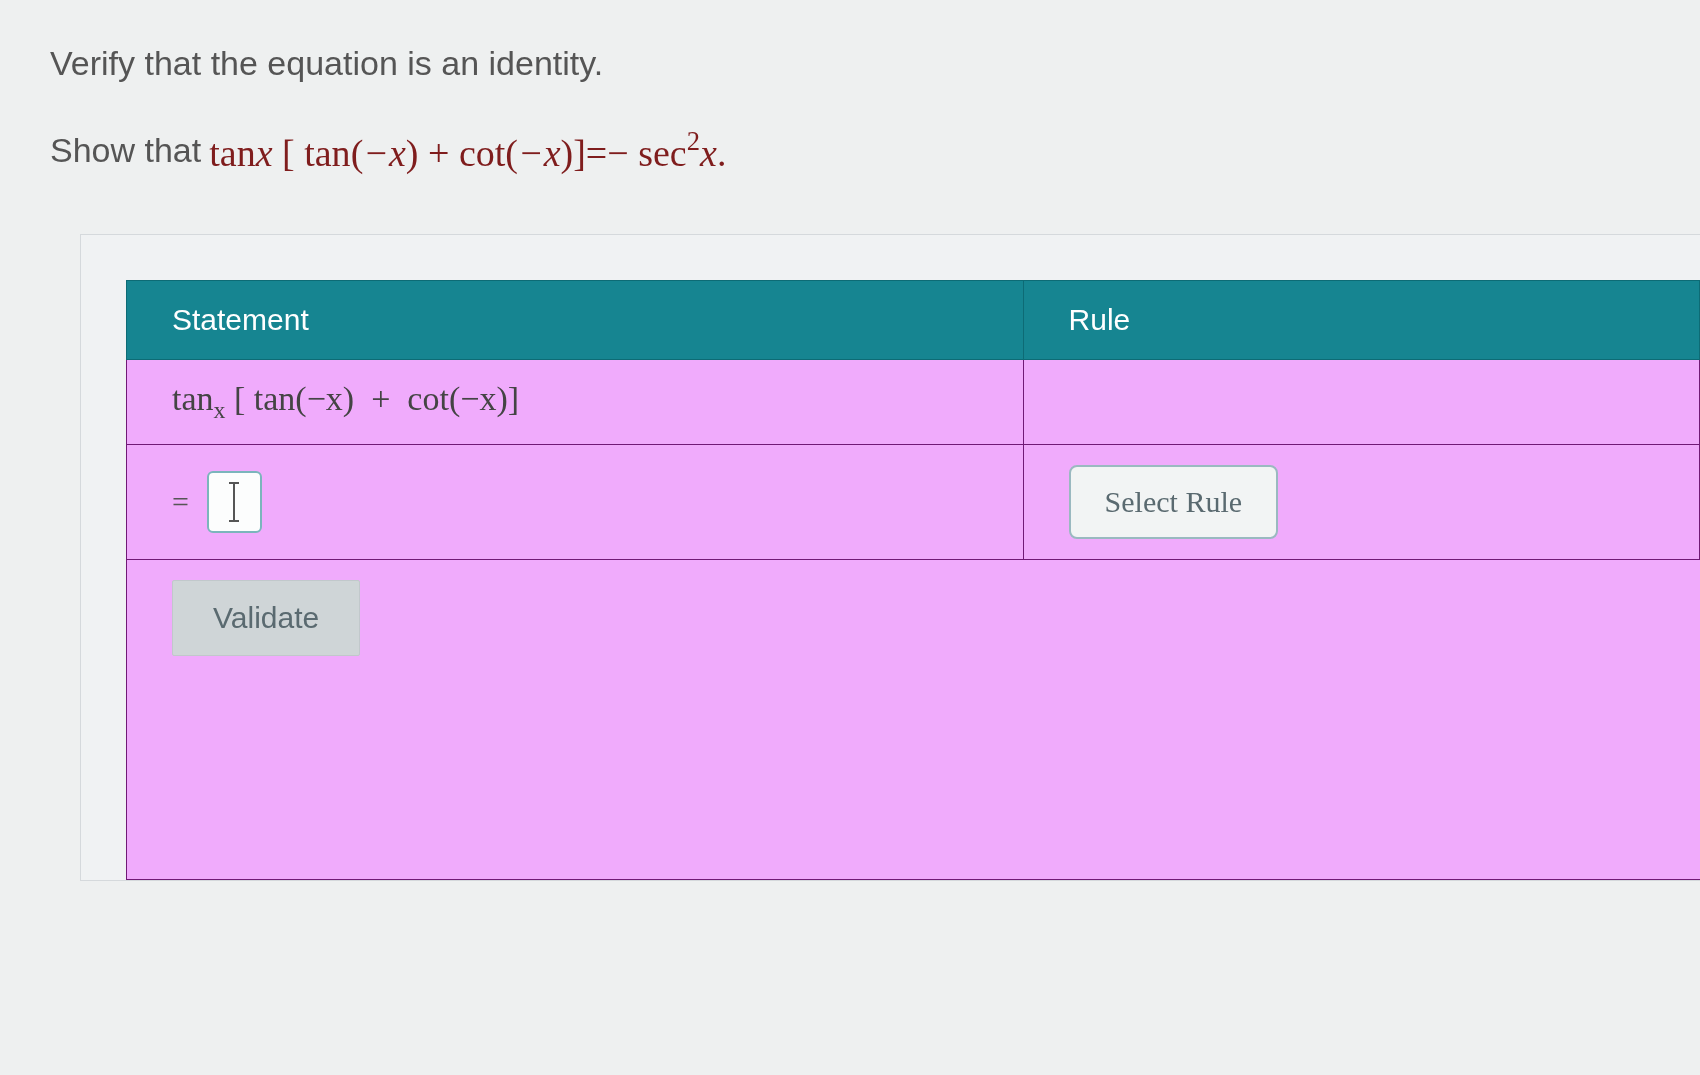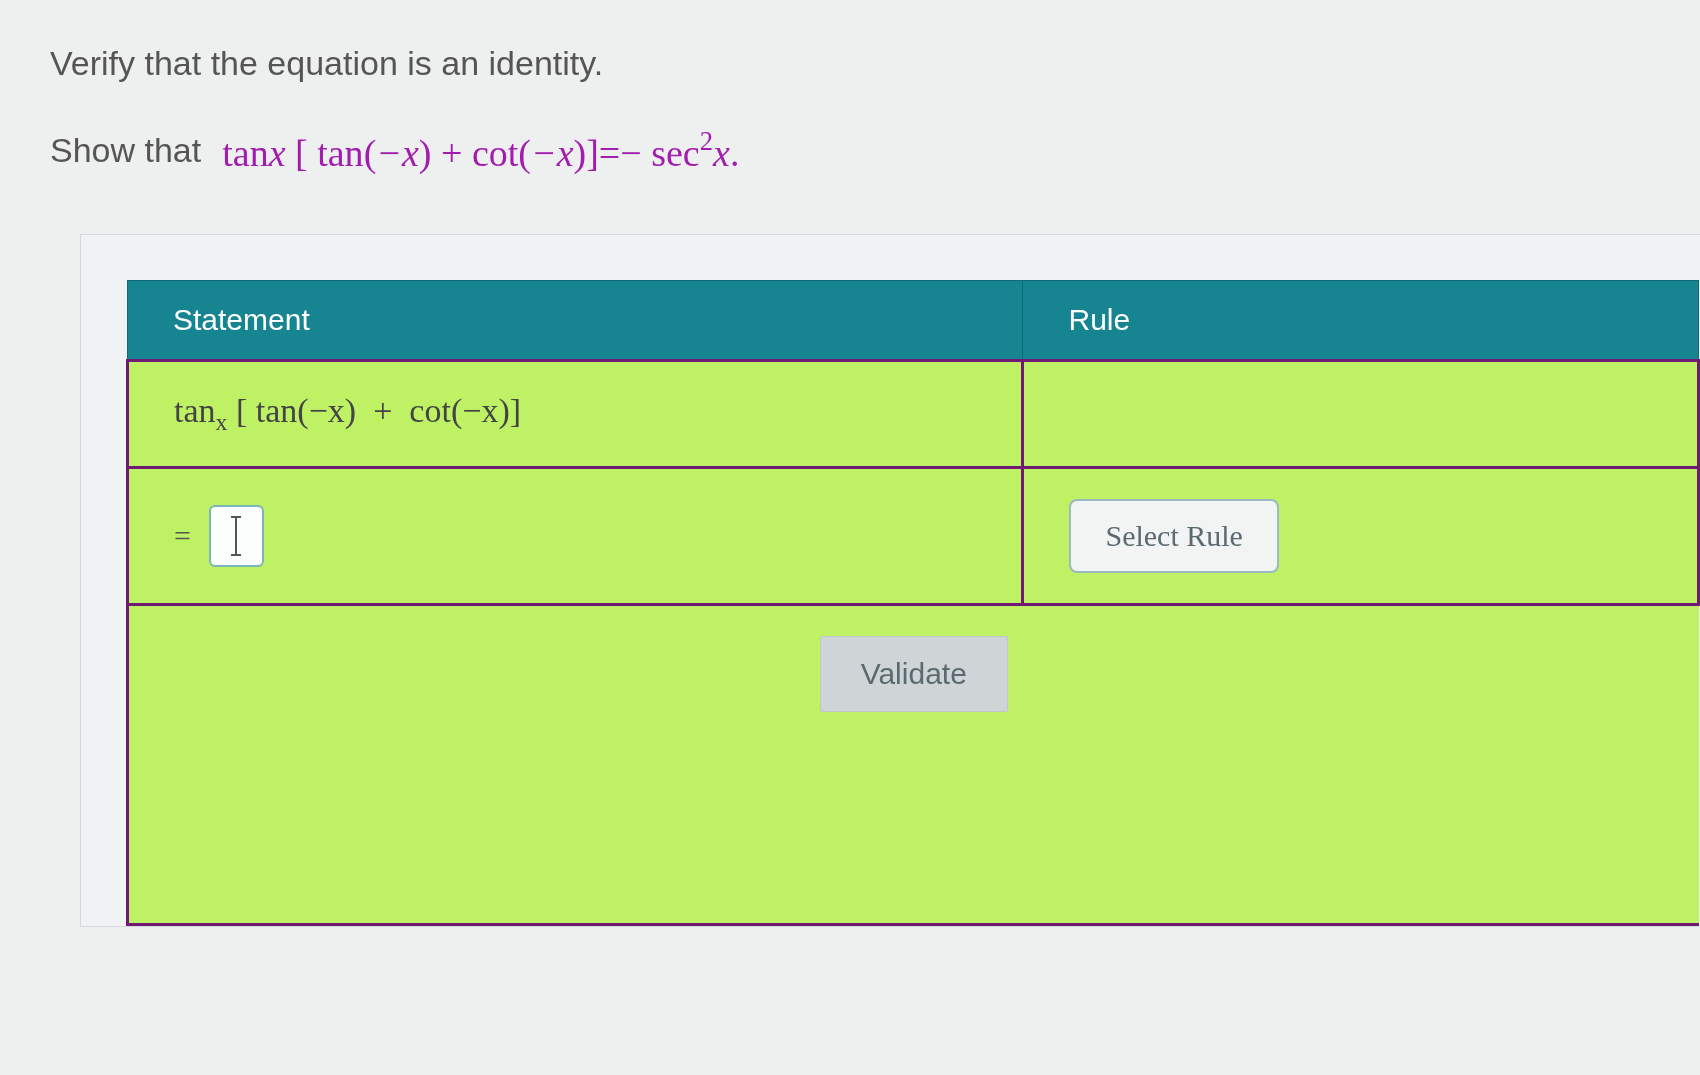--- a/index.html
+++ b/index.html
@@ -20,26 +20,26 @@
       color: #555;
       margin-bottom: 40px;
       line-height: 1.4;
     }
     .show-that {
       font-size: 34px;
       color: #555;
       margin-bottom: 60px;
       display: flex;
       align-items: center;
-      gap: 21px;
+      gap: 8px;
     }
     .math {
       font-family: "Times New Roman", serif;
       font-size: 38px;
-      color: #a21caf;
+      color: #7f1d1d;
     }
     .math .var {
       font-style: italic;
     }
     .math .sup {
       font-size: 0.7em;
       vertical-align: super;
       position: relative;
       top: -2px;
     }
@@ -67,23 +67,23 @@
       padding: 22px 45px;
       border: 1px solid #0d6b75;
     }
     .col-statement {
       width: 57%;
     }
     .col-rule {
       width: 43%;
     }
     tbody td {
-      border: 3px solid #701a75;
-      padding: 30px 45px;
-      background: #bef264;
+      border: 1px solid #701a75;
+      padding: 20px 45px;
+      background: #f0abfc;
       vertical-align: middle;
       font-size: 30px;
       color: #555;
     }
     .cell-math {
       font-family: "Times New Roman", serif;
       font-size: 34px;
       color: #444;
     }
     .cell-math .sub {
@@ -136,21 +136,20 @@
       font-size: 30px;
       color: #5a6a70;
       background: #f2f4f4;
       cursor: pointer;
       font-family: Liberation Serif, serif;
     }
     .validate-row td {
       height: 320px;
       vertical-align: top;
       border-right: none;
-      text-align: center;
     }
     .validate-btn {
       display: inline-block;
       background: #cfd5d7;
       color: #5a6a70;
       font-size: 30px;
       padding: 20px 40px;
       border: 1px solid #c1c8cb;
       border-radius: 2px;
       cursor: pointer;

